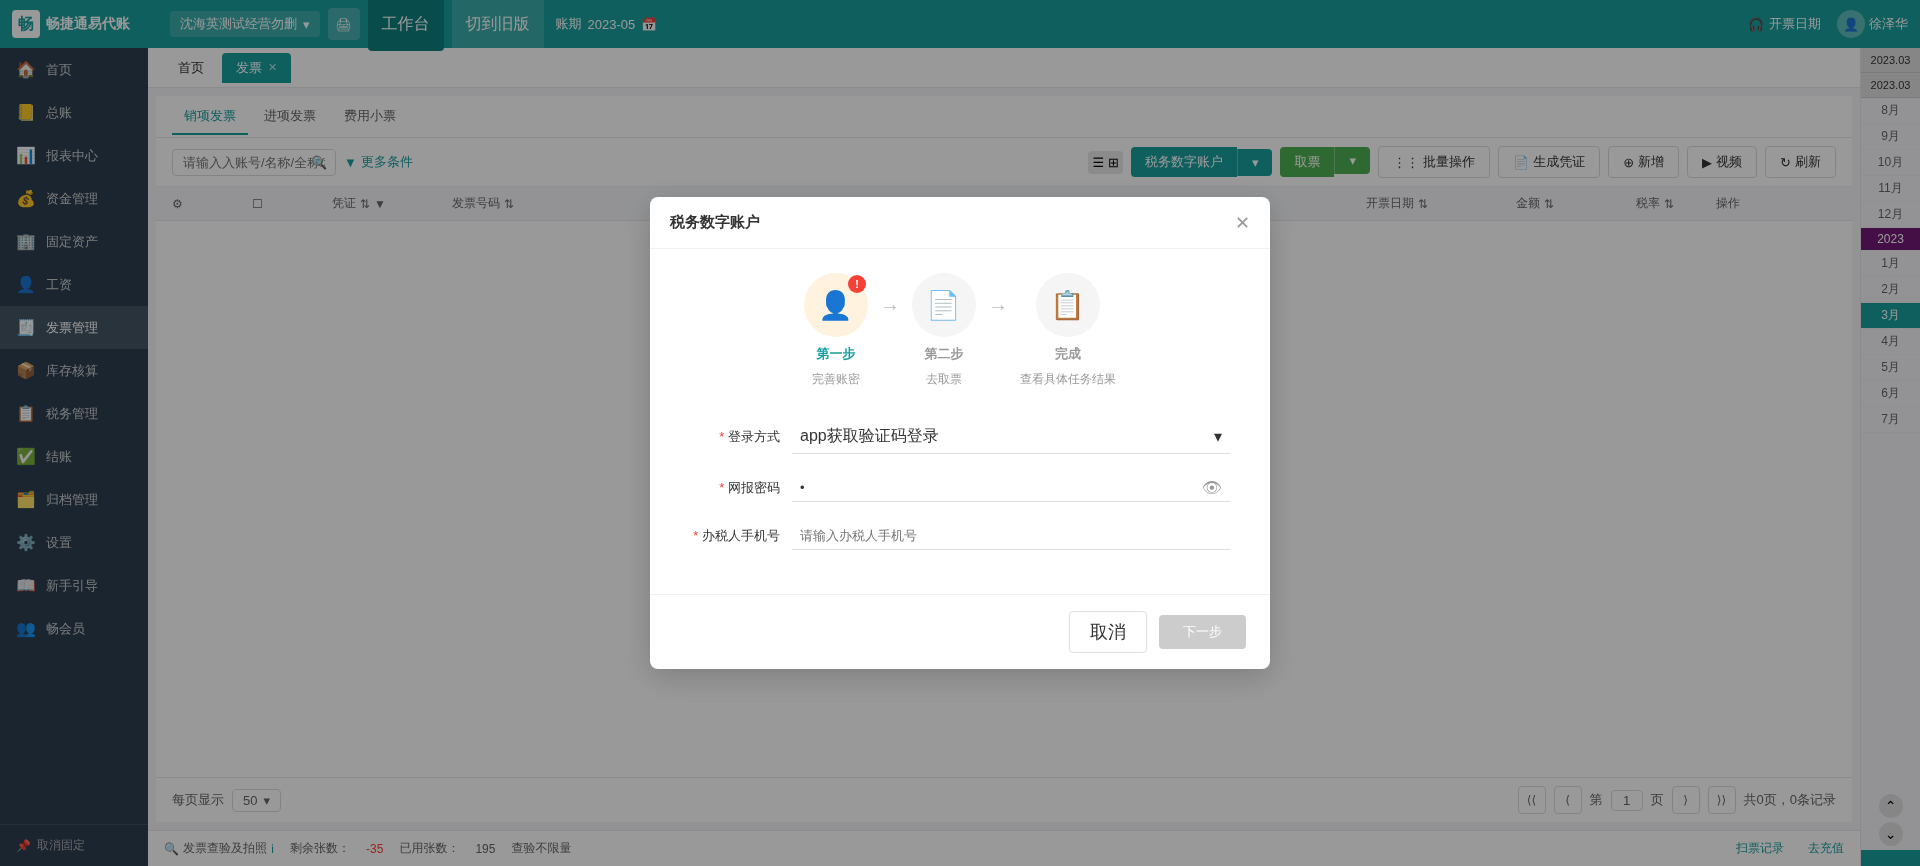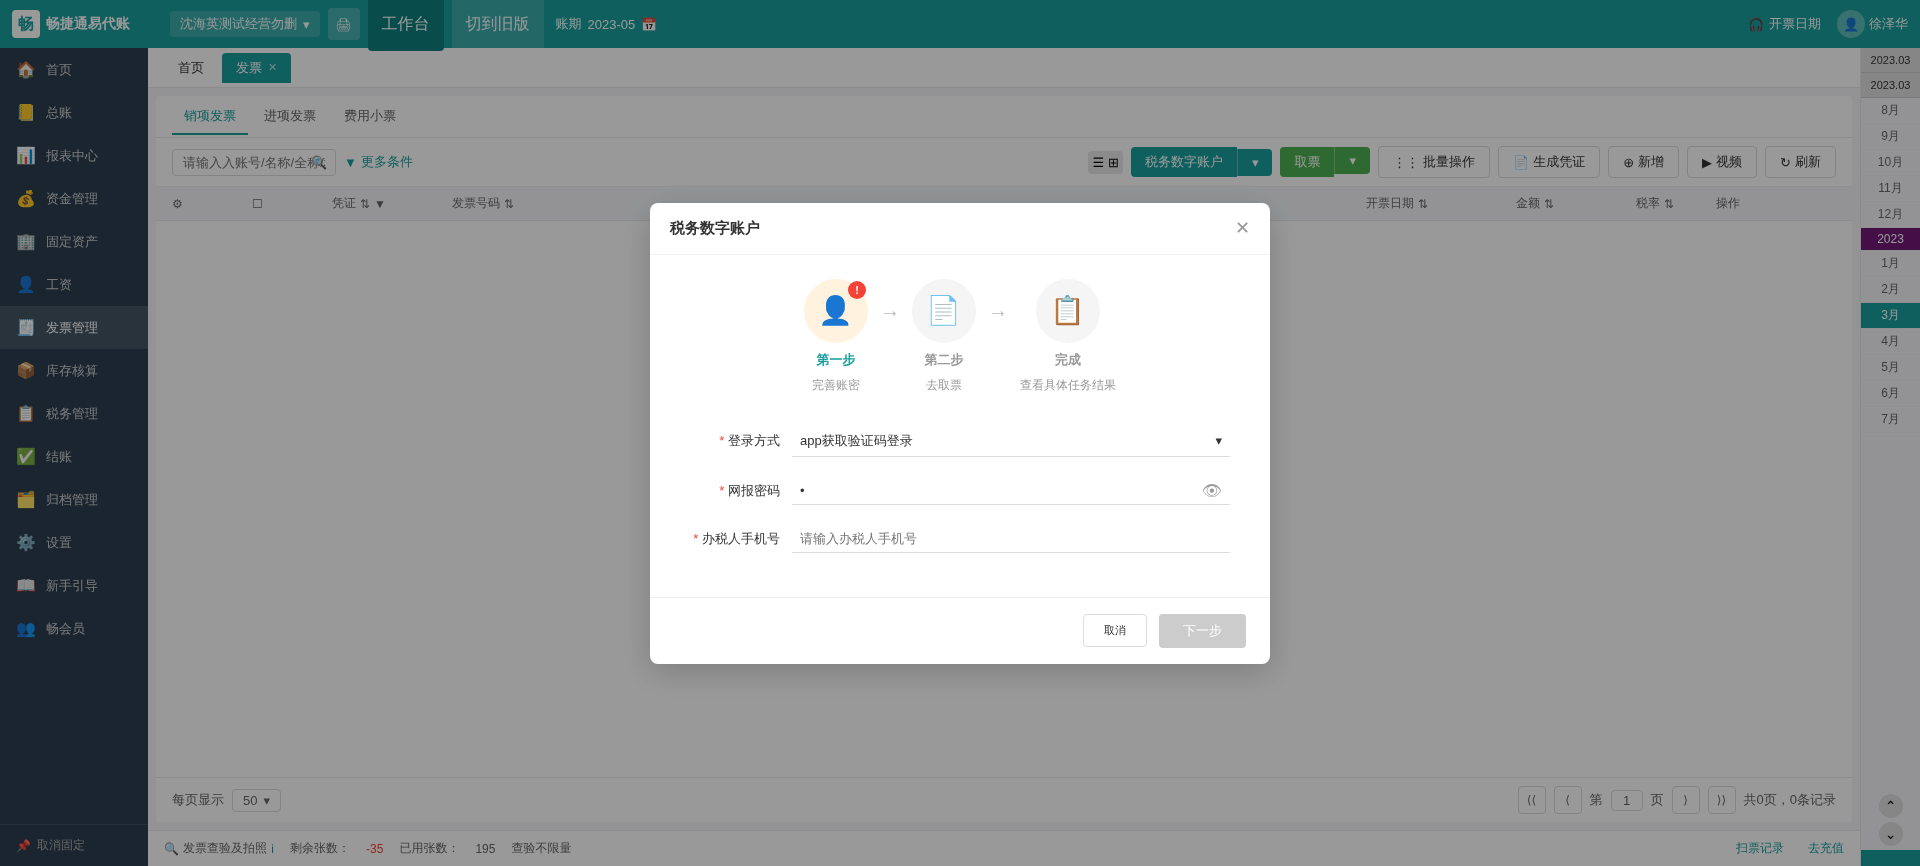--- a/index.html
+++ b/index.html
@@ -429,21 +429,21 @@
       color: #333;
     }
     .form-select {
       flex: 1;
       display: flex;
       align-items: center;
       justify-content: space-between;
       border-bottom: 1px solid #ddd;
       padding: 6px 8px;
       cursor: pointer;
-      font-size: 13px;
+      font-size: 16px;
       color: #333;
     }
     .password-wrap {
       flex: 1;
       display: flex;
       align-items: center;
       border-bottom: 1px solid #ddd;
     }
     .password-wrap input {
       flex: 1;
@@ -464,21 +464,21 @@
       gap: 12px;
       border-top: 1px solid #f0f0f0;
     }
     .btn-cancel {
       background: white;
       border: 1px solid #ddd;
       color: #333;
       padding: 8px 20px;
       border-radius: 4px;
       cursor: pointer;
-      font-size: 11px;
+      font-size: 18px;
     }
     .btn-next {
       background: #ccc;
       border: none;
       color: white;
       padding: 8px 24px;
       border-radius: 4px;
       cursor: not-allowed;
       font-size: 13px;
     }

